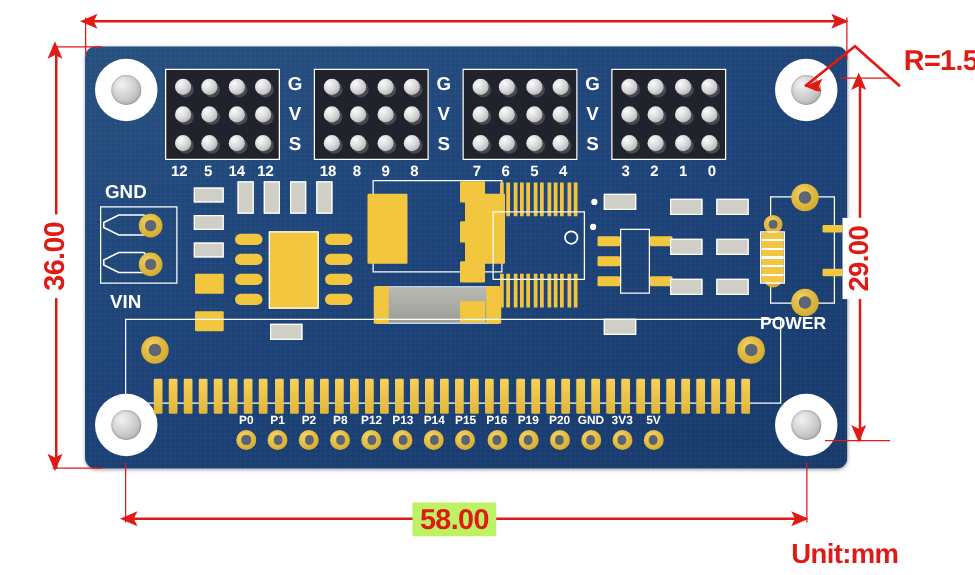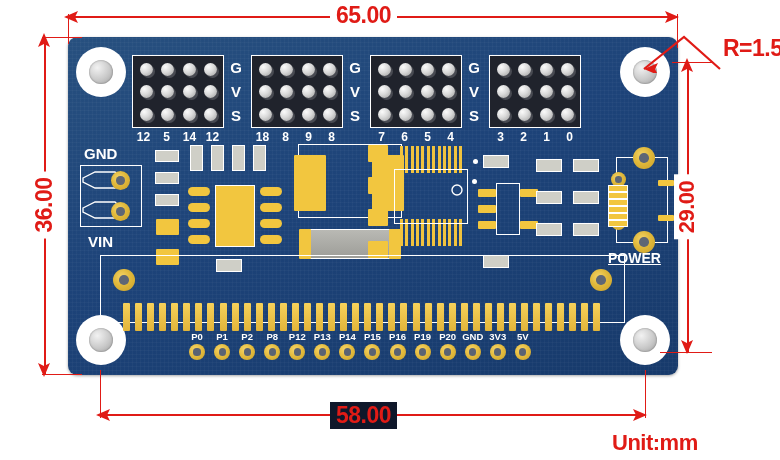--- a/index.html
+++ b/index.html
@@ -472,21 +472,21 @@
     <div class="res-body" style="left:505px; top:186px; width:26px; height:13px;"></div>
 
     <div class="ic-out" style="left:548px; top:120px; width:52px; height:86px; border:1.4px solid #ffffff;"></div>
     <div class="pad-round" style="left:565px; top:110px; width:22px; height:22px;"></div>
     <div class="pad-round" style="left:565px; top:194px; width:22px; height:22px;"></div>
     <div class="pad-round" style="left:543px; top:135px; width:15px; height:15px;"></div>
     <div class="pad-round" style="left:543px; top:178px; width:15px; height:15px;"></div>
     <div class="pad-sq" style="left:590px; top:143px; width:16px; height:6px;"></div>
     <div class="pad-sq" style="left:590px; top:178px; width:16px; height:6px;"></div>
     <div style="position:absolute;left:540px;top:148px;width:20px;height:42px;background:repeating-linear-gradient(0deg,#f2c63f 0 5px,#ffffff 5px 7px);border:1.2px solid #ffffff;box-sizing:border-box;"></div>
-    <div class="silk" style="left:540px; top:213px; font-size:14px;text-decoration:underline;">POWER</div>
+    <div class="silk" style="left:540px; top:213px; font-size:14px;">POWER</div>
 
     <div id="gpio-outline"></div>
     <div class="pad-round" style="left:45px; top:232px; width:22px; height:22px;"></div>
     <div class="pad-round" style="left:522px; top:232px; width:22px; height:22px;"></div>
     <div id="gpio-pads">
       <i></i>
         <i></i>
         <i></i>
         <i></i>
         <i></i>
@@ -590,21 +590,20 @@
 
   <div class="ext-line-v" style="left:68px;  top:14px;  height:30px;"></div>
   <div class="ext-line-v" style="left:677px; top:14px;  height:34px;"></div>
   <div class="dim-line-h" style="left:68px;  top:16px;  width:609px;"></div>
   <svg class="abs" style="left:62px; top:9px;" width="22" height="16">
     <path d="M2 8 L16 2 L13 8 L16 14 Z" fill="#e01b16"></path>
   </svg>
   <svg class="abs" style="left:659px; top:9px;" width="22" height="16">
     <path d="M20 8 L6 2 L9 8 L6 14 Z" fill="#e01b16"></path>
   </svg>
-  <div class="dim-text" style="left:330px; top:2px; font-size:23px; background:#ffffff; padding:0 6px;">65.00</div>
 
   <div class="ext-line-h" style="left:42px; top:37px;  width:40px;"></div>
   <div class="ext-line-h" style="left:42px; top:374px; width:40px;"></div>
   <div class="dim-line-v" style="left:44px; top:37px;  height:338px;"></div>
   <svg class="abs" style="left:36px; top:31px;" width="16" height="22">
     <path d="M8 2 L2 16 L8 13 L14 16 Z" fill="#e01b16"></path>
   </svg>
   <svg class="abs" style="left:36px; top:357px;" width="16" height="22">
     <path d="M8 20 L2 6 L8 9 L14 6 Z" fill="#e01b16"></path>
   </svg>
@@ -623,23 +622,23 @@
 
   <div class="ext-line-v" style="left:100px; top:370px; width:0; height:48px;"></div>
   <div class="ext-line-v" style="left:645px; top:370px; width:0; height:48px;"></div>
   <div class="dim-line-h" style="left:100px; top:414px; width:545px;"></div>
   <svg class="abs" style="left:94px; top:407px;" width="22" height="16">
     <path d="M2 8 L16 2 L13 8 L16 14 Z" fill="#e01b16"></path>
   </svg>
   <svg class="abs" style="left:627px; top:407px;" width="22" height="16">
     <path d="M20 8 L6 2 L9 8 L6 14 Z" fill="#e01b16"></path>
   </svg>
-  <div class="dim-text" style="left:330px; top:402px; font-size:23px; background:#0f172a; padding:0 6px;">58.00</div>
+  <div class="dim-text" style="left:330px; top:402px; font-size:23px; background:#bef264; padding:0 6px;">58.00</div>
 
   <svg class="abs" style="left:640px; top:33px;" width="86" height="40">
     <path d="M4 36 L44 4 L80 36" fill="none" stroke="#e01b16" stroke-width="2.2" stroke-linejoin="miter"></path>
     <path d="M4 36 L18 30 L15 36 L18 42 Z" fill="#e01b16"></path>
   </svg>
   <div class="dim-text" style="left:723px; top:35px; font-size:23px;">R=1.50</div>
 
-  <div class="dim-text" style="left:612px; top:430px; font-size:22px;text-align:center;">Unit:mm</div>
+  <div class="dim-text" style="left:633px; top:430px; font-size:22px;text-align:center;">Unit:mm</div>
 
 </div>
 
 </body></html>

